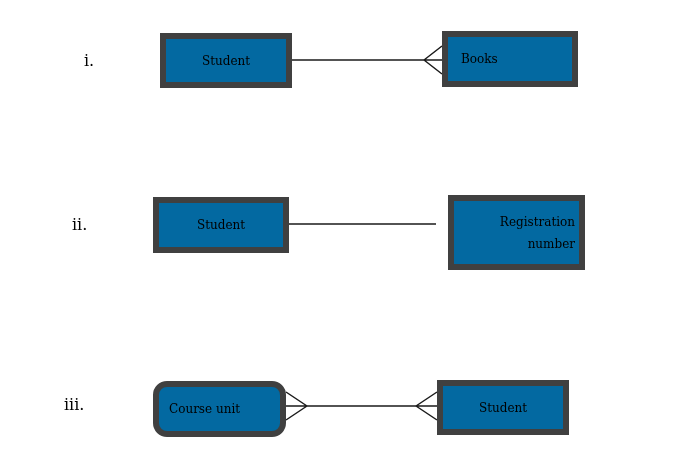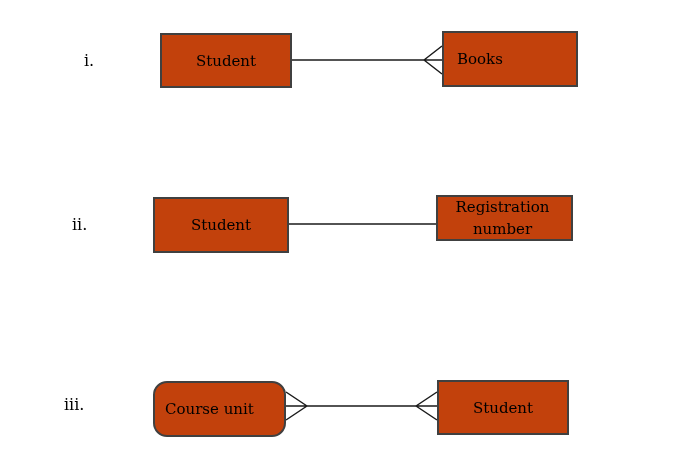--- a/index.html
+++ b/index.html
@@ -22,31 +22,31 @@
 
   .row-label {
     position: absolute;
     font-size: 16px;
     color: #000000;
     line-height: 18px;
   }
 
   .entity-box {
     position: absolute;
-    border: 2px solid #404040;
-    background: #c2410c;
+    border: 6px solid #404040;
+    background: #0369a1;
     color: #000000;
-    font-size: 15px;
+    font-size: 12px;
     display: flex;
     flex-direction: column;
     justify-content: center;
     line-height: 22px;
   }
   .entity-box.center { align-items: center; text-align: center; }
-  .entity-box.left   { align-items: flex-start; text-align: center; }
+  .entity-box.left   { align-items: flex-start; text-align: right; }
 </style>
 </head>
 <body>
 
 <div class="canvas">
 
   <svg class="connector-layer" width="683" height="457" viewBox="0 0 683 457" stroke="#1a1a1a" stroke-width="1.5" fill="none">
 
     <g>
       <line x1="292" y1="60" x2="424" y2="60"></line>
@@ -69,19 +69,19 @@
       <path d="M416,406 L437,392 M416,406 L437,406 M416,406 L437,420"></path>
     </g>
   </svg>
 
   <div class="row-label" style="left:84px; top:52px;">i.</div>
   <div class="entity-box center" style="left:160px; top:33px; width:132px; height:55px;">Student</div>
   <div class="entity-box left" style="left:442px; top:31px; width:136px; height:56px; padding-left:13px;">Books</div>
 
   <div class="row-label" style="left:72px; top:216px;">ii.</div>
   <div class="entity-box center" style="left:153px; top:197px; width:136px; height:56px;">Student</div>
-  <div class="entity-box left" style="left:436px; top:195px; width:137px; height:46px; padding-left:16px; padding-right:20px;">Registration number</div>
+  <div class="entity-box left" style="left:448px; top:195px; width:137px; height:75px; padding-left:16px; padding-right:4px;">Registration number</div>
 
   <div class="row-label" style="left:64px; top:396px;">iii.</div>
   <div class="entity-box left" style="left:153px; top:381px; width:133px; height:56px; padding-left:10px;border-radius:14px;">Course unit</div>
   <div class="entity-box center" style="left:437px; top:380px; width:132px; height:55px;">Student</div>
 
 </div>
 
 </body></html>

